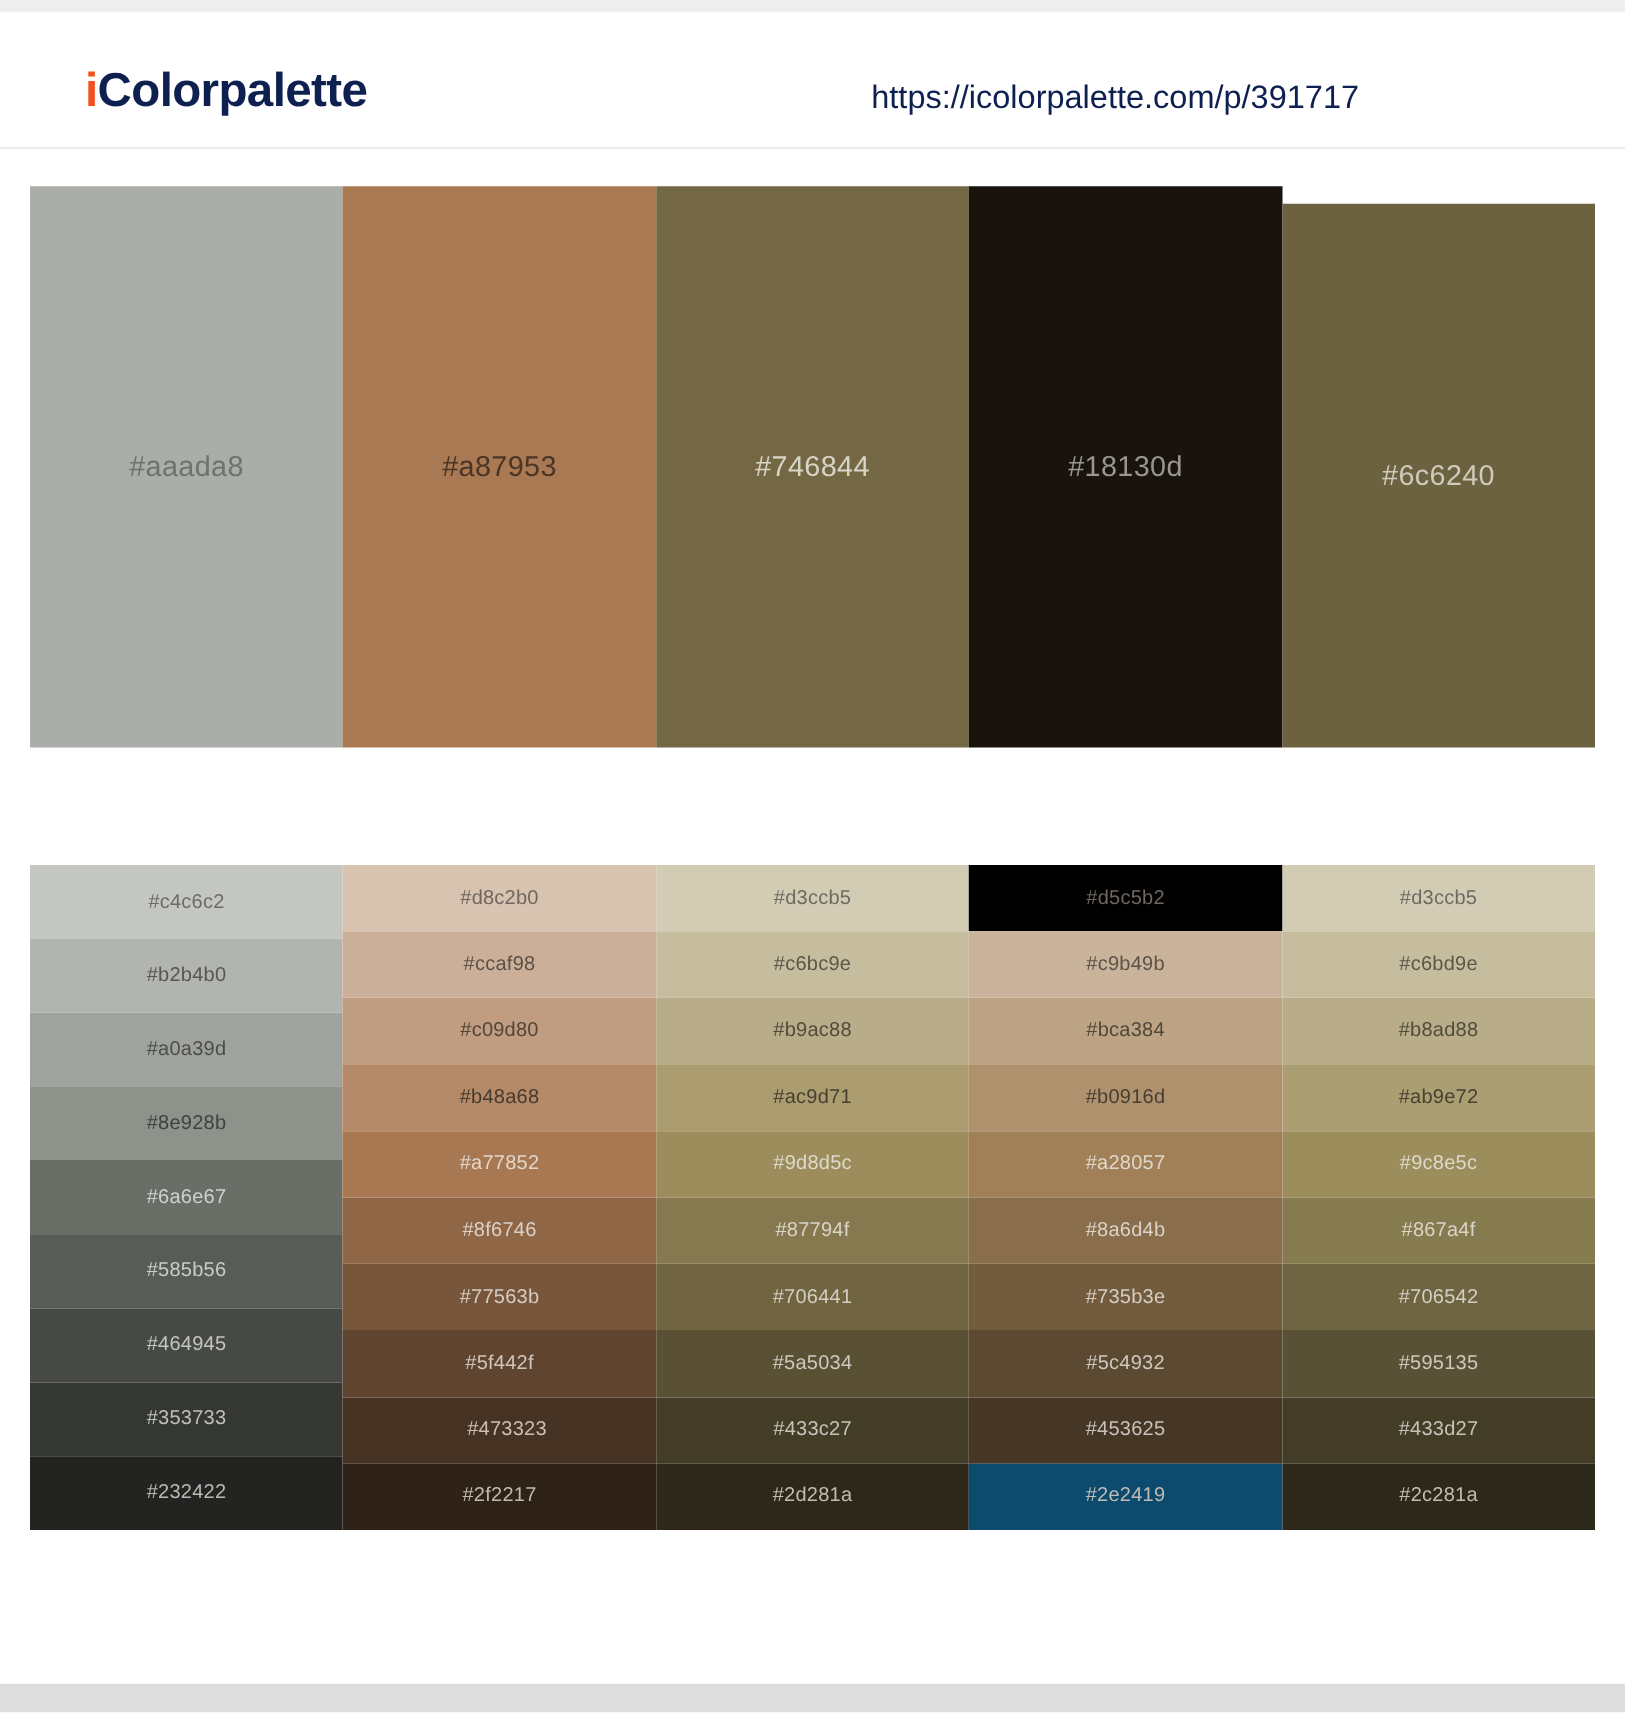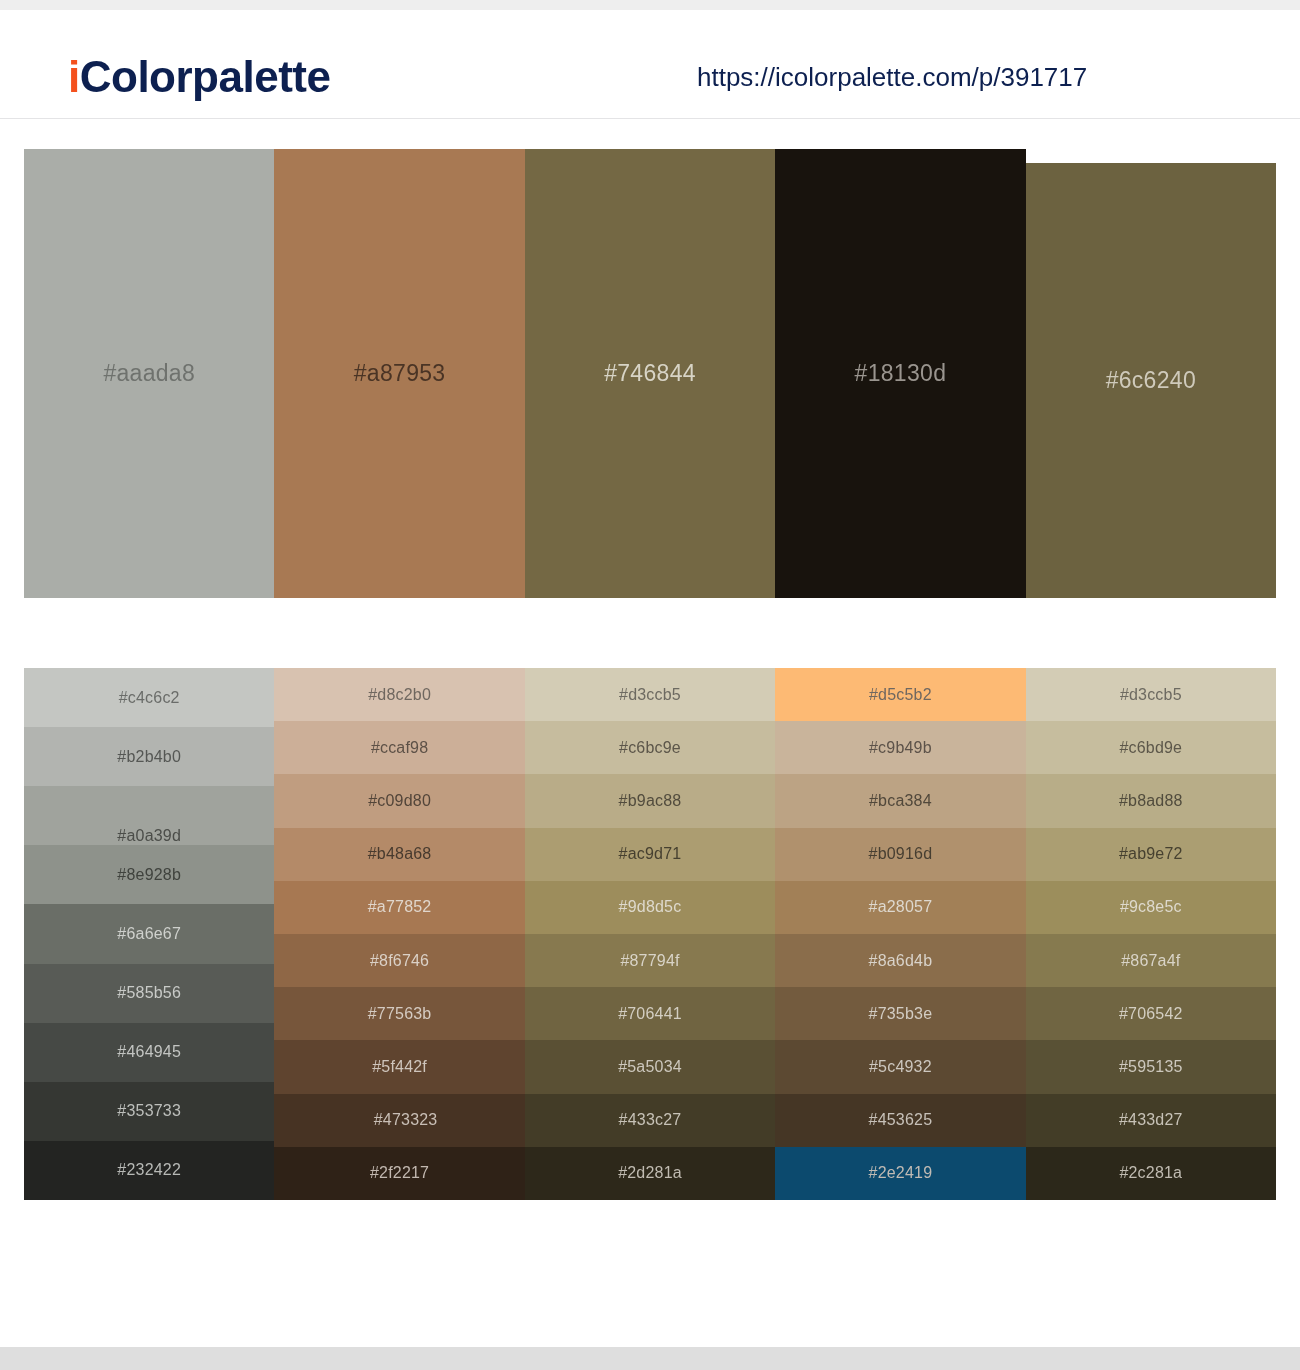--- a/index.html
+++ b/index.html
@@ -19,21 +19,21 @@
   }
 
   
   .header {
     position: absolute; left: 0; top: 10px; width: 1300px; height: 109px;
     background: #ffffff;
     border-bottom: 1px solid #e4e4e6;
   }
   .logo {
     position: absolute; left: 68px; top: 42px;
-    font-size: 44px; font-weight: bold; letter-spacing: -0.5px;
+    font-size: 38px; font-weight: bold; letter-spacing: -0.5px;
     white-space: nowrap;
   }
   .logo .logo-i { color: #f4511e; }
   .logo .logo-rest { color: #0d2050; }
   .page-url {
     position: absolute; left: 697px; top: 52px;
     font-size: 26px; color: #0d2050; white-space: nowrap;
   }
 
   
@@ -48,21 +48,21 @@
     display: flex; align-items: center; justify-content: center;
   }
   .palette-swatch .swatch-label {
     font-size: 23px;
     letter-spacing: 0.3px;
     user-select: text;
   }
 
   
   .shades {
-    position: absolute; left: 24px; top: 668px;
+    position: absolute; left: 24px; top: 692px;
     width: 1252px; height: 532px;
     display: flex;
   }
   .shade-col { flex: 1 1 0; display: flex; flex-direction: column; }
   .shade-cell {
     flex: 1 1 0;
     display: flex; align-items: center; justify-content: center;
     font-size: 16px;
     letter-spacing: 0.2px;
   }
@@ -106,21 +106,21 @@
   </div>
 
   <div class="shades">
       <div class="shade-col">
         <div class="shade-cell" style="background: rgb(196, 198, 194); color: rgb(106, 108, 105);">
           <span>#c4c6c2</span>
         </div>
         <div class="shade-cell" style="background: rgb(178, 180, 176); color: rgb(85, 87, 84);">
           <span>#b2b4b0</span>
         </div>
-        <div class="shade-cell" style="background: rgb(160, 163, 157); color: rgb(75, 77, 73); align-items: flex-end;">
+        <div class="shade-cell" style="background: rgb(160, 163, 157); color: rgb(75, 77, 73);">
           <span>#a0a39d</span>
         </div>
         <div class="shade-cell" style="background: rgb(142, 146, 139); color: rgb(63, 66, 61);">
           <span>#8e928b</span>
         </div>
         <div class="shade-cell" style="background: rgb(106, 110, 103); color: rgb(207, 209, 205);">
           <span>#6a6e67</span>
         </div>
         <div class="shade-cell" style="background: rgb(88, 91, 86); color: rgb(201, 203, 200);">
           <span>#585b56</span>
@@ -193,21 +193,21 @@
           <span>#5a5034</span>
         </div>
         <div class="shade-cell" style="background: rgb(67, 60, 39); color: rgb(199, 194, 183);">
           <span>#433c27</span>
         </div>
         <div class="shade-cell" style="background: rgb(45, 40, 26); color: rgb(193, 188, 178);">
           <span>#2d281a</span>
         </div>
       </div>
       <div class="shade-col">
-        <div class="shade-cell" style="background: #fdba74; color: rgb(111, 103, 96);">
+        <div class="shade-cell" style="background: #000000; color: rgb(111, 103, 96);">
           <span>#d5c5b2</span>
         </div>
         <div class="shade-cell" style="background: rgb(201, 180, 155); color: rgb(92, 82, 73);">
           <span>#c9b49b</span>
         </div>
         <div class="shade-cell" style="background: rgb(188, 163, 132); color: rgb(81, 72, 59);">
           <span>#bca384</span>
         </div>
         <div class="shade-cell" style="background: rgb(176, 145, 109); color: rgb(70, 62, 49);">
           <span>#b0916d</span>

